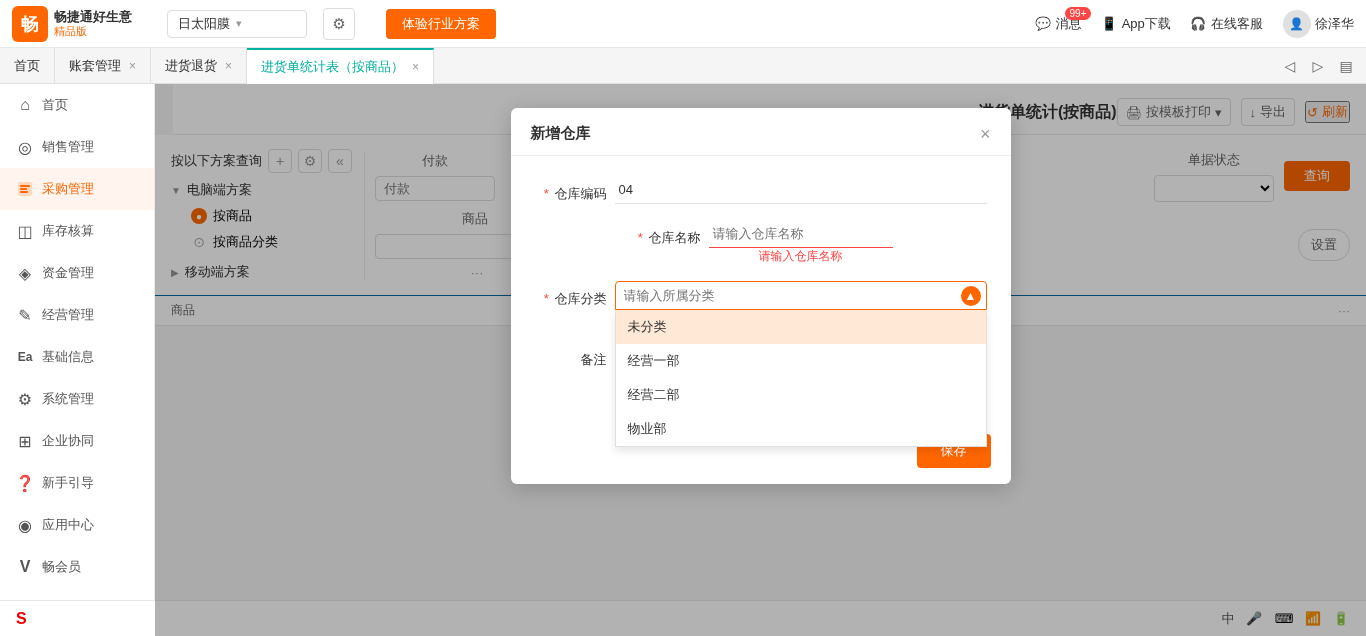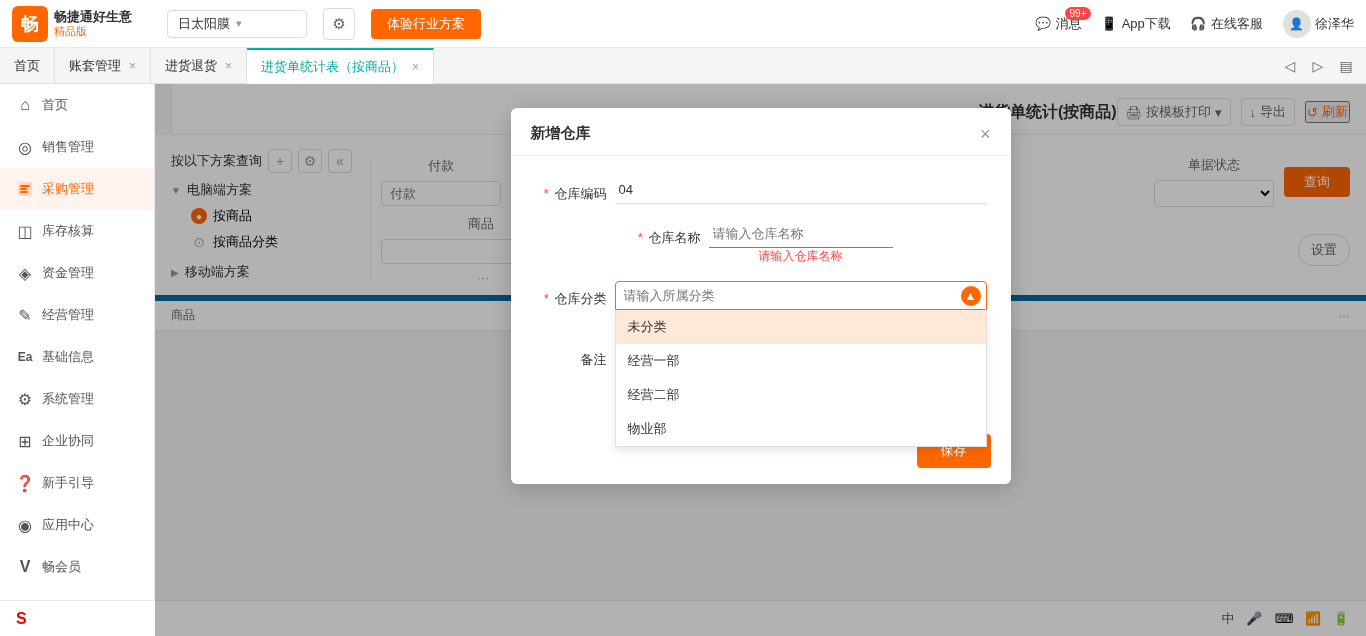--- a/index.html
+++ b/index.html
@@ -73,20 +73,21 @@
       font-size: 15px;
     }
     .trial-btn {
       background: #ff6600;
       color: #fff;
       border: none;
       border-radius: 4px;
       padding: 6px 16px;
       cursor: pointer;
       font-size: 13px;
+      margin-left: 15px;
     }
     .header-right {
       margin-left: auto;
       display: flex;
       align-items: center;
       gap: 20px;
     }
     .msg-area {
       display: flex;
       align-items: center;
@@ -254,23 +255,23 @@
       cursor: pointer;
       color: #ff6600;
       font-size: 13px;
     }
 
     
     .filter-section {
       background: #fff;
       padding: 10px 16px;
       display: flex;
-      align-items: flex-end;
-      gap: 18px;
-      border-bottom: 6px solid #0369a1;
+      align-items: center;
+      gap: 12px;
+      border-bottom: 1px solid #0369a1;
     }
     .tree-title {
       display: flex;
       align-items: center;
       gap: 6px;
       font-size: 13px;
       color: #333;
       padding: 4px 0;
     }
     .tree-item {

